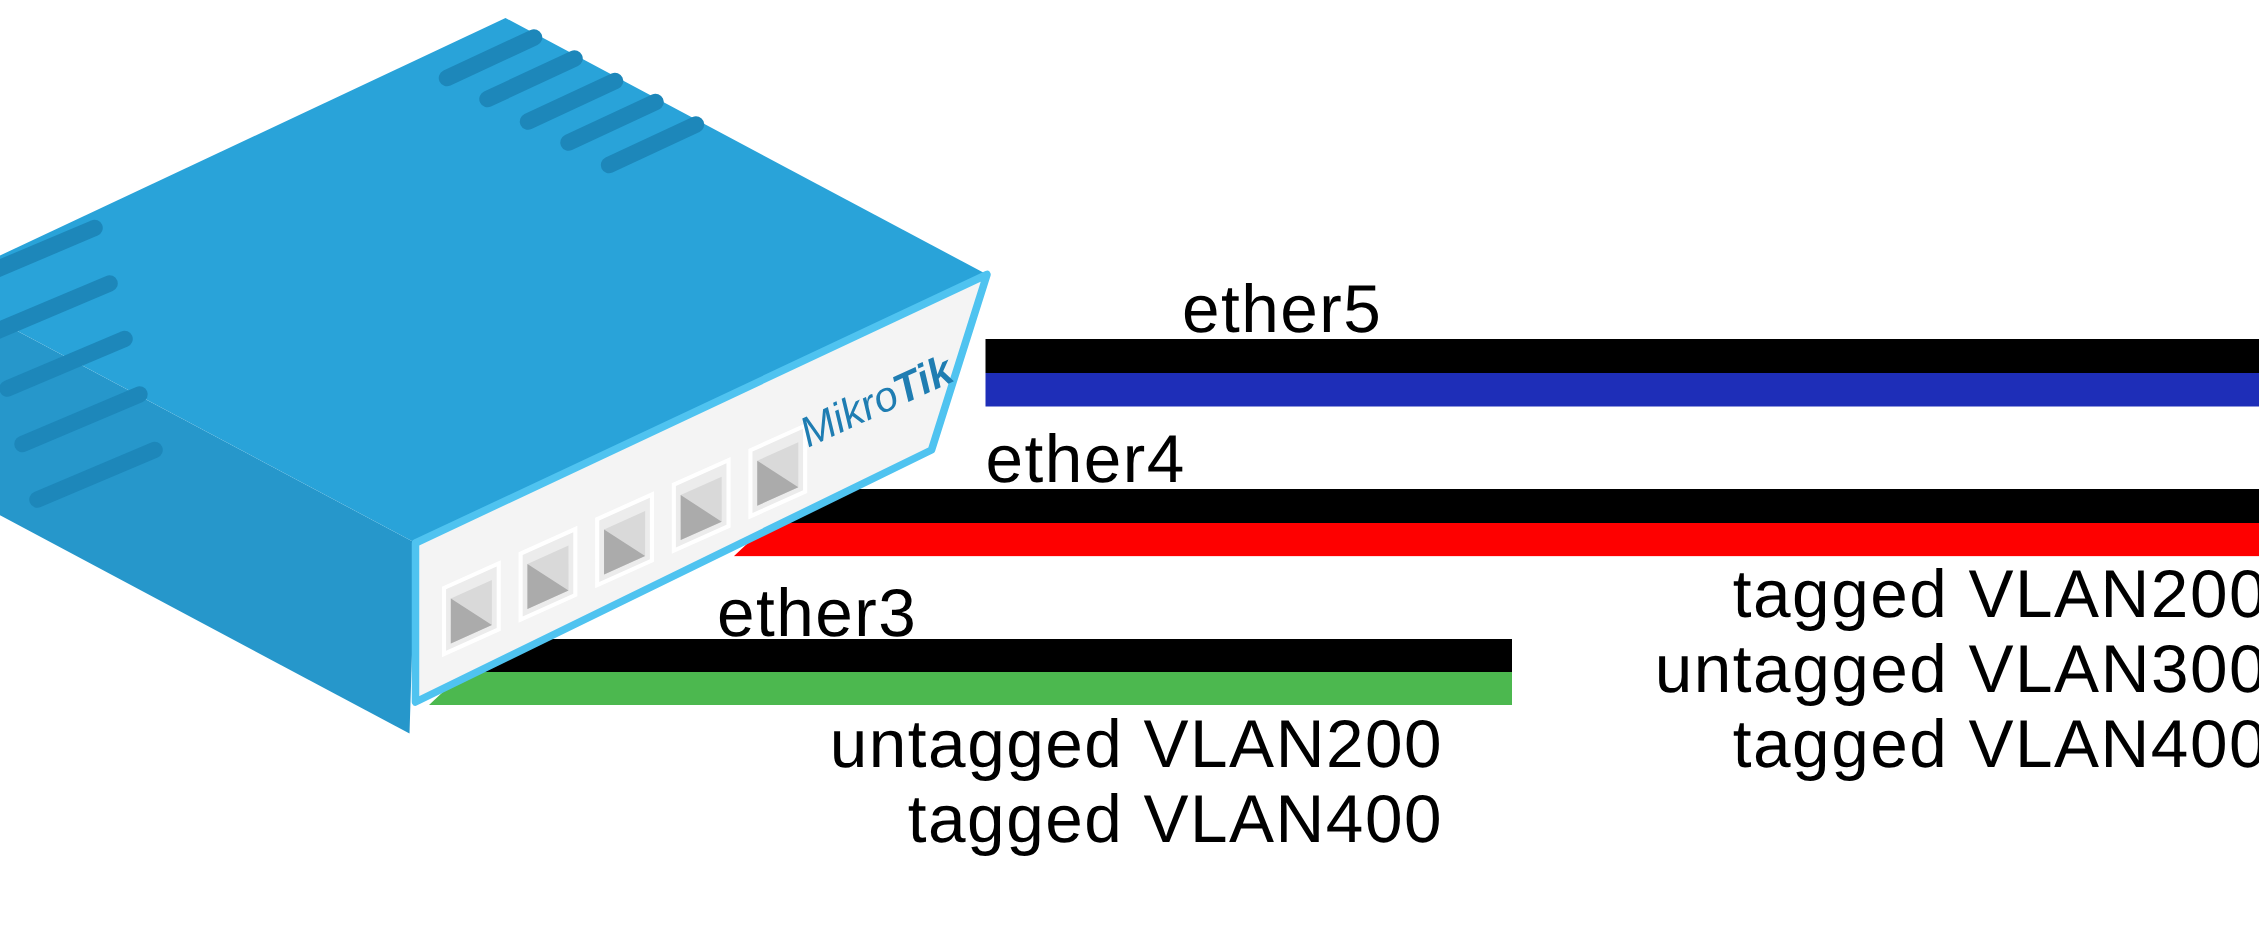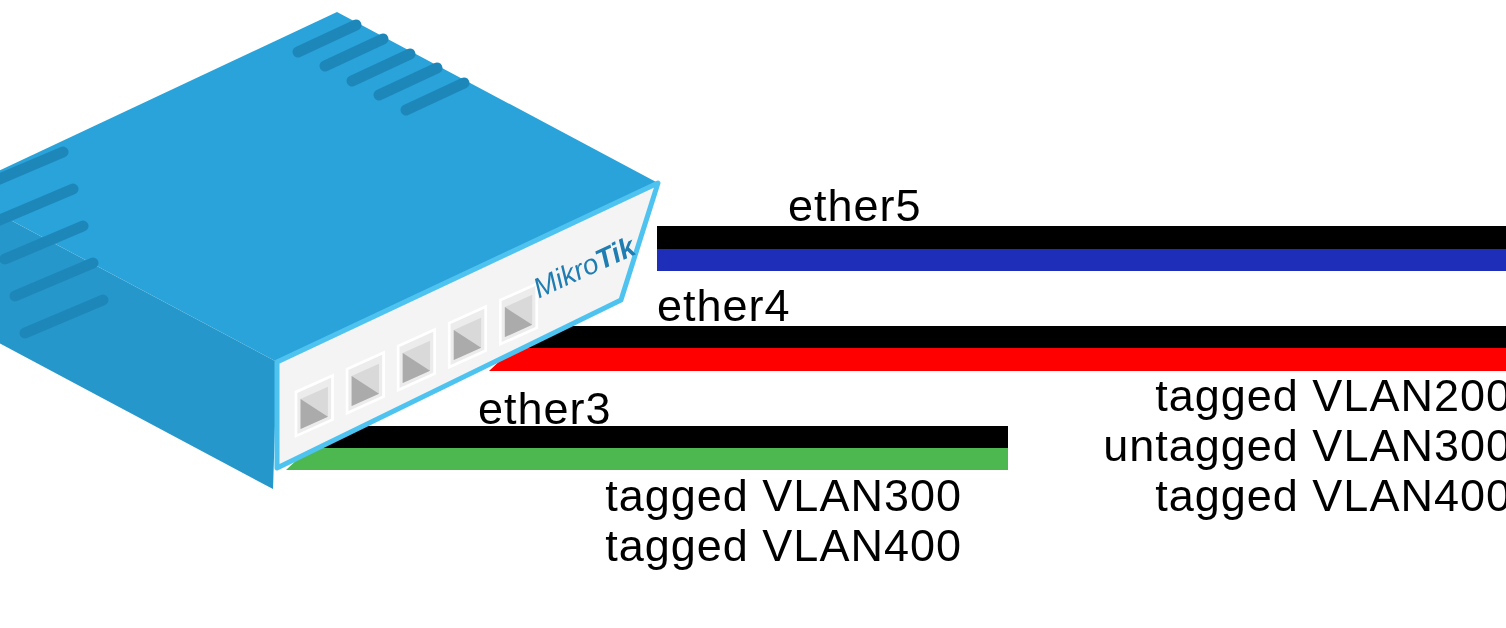--- a/index.html
+++ b/index.html
@@ -98,17 +98,17 @@
   <div class="lbl e4">ether4</div>
   <div class="lbl e3">ether3</div>
 
   <div class="stack right">
     <div>tagged VLAN200</div>
     <div>untagged VLAN300</div>
     <div>tagged VLAN400</div>
   </div>
 
   <div class="stack bottom">
-    <div>tagged VLAN300</div>
+    <div>untagged VLAN200</div>
     <div>tagged VLAN400</div>
   </div>
 
 </div>
 
 </body></html>

